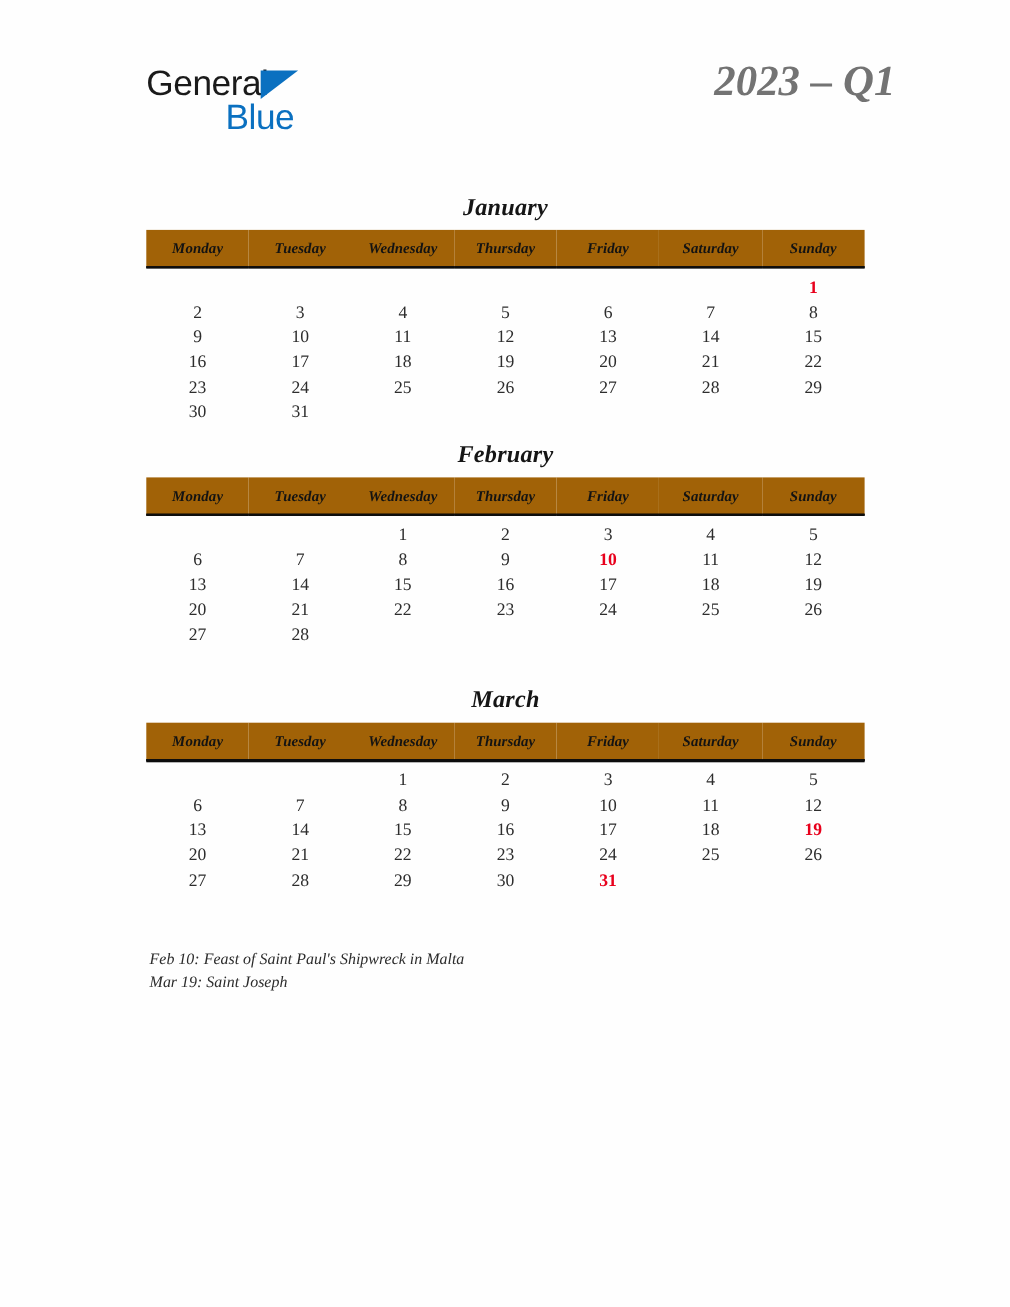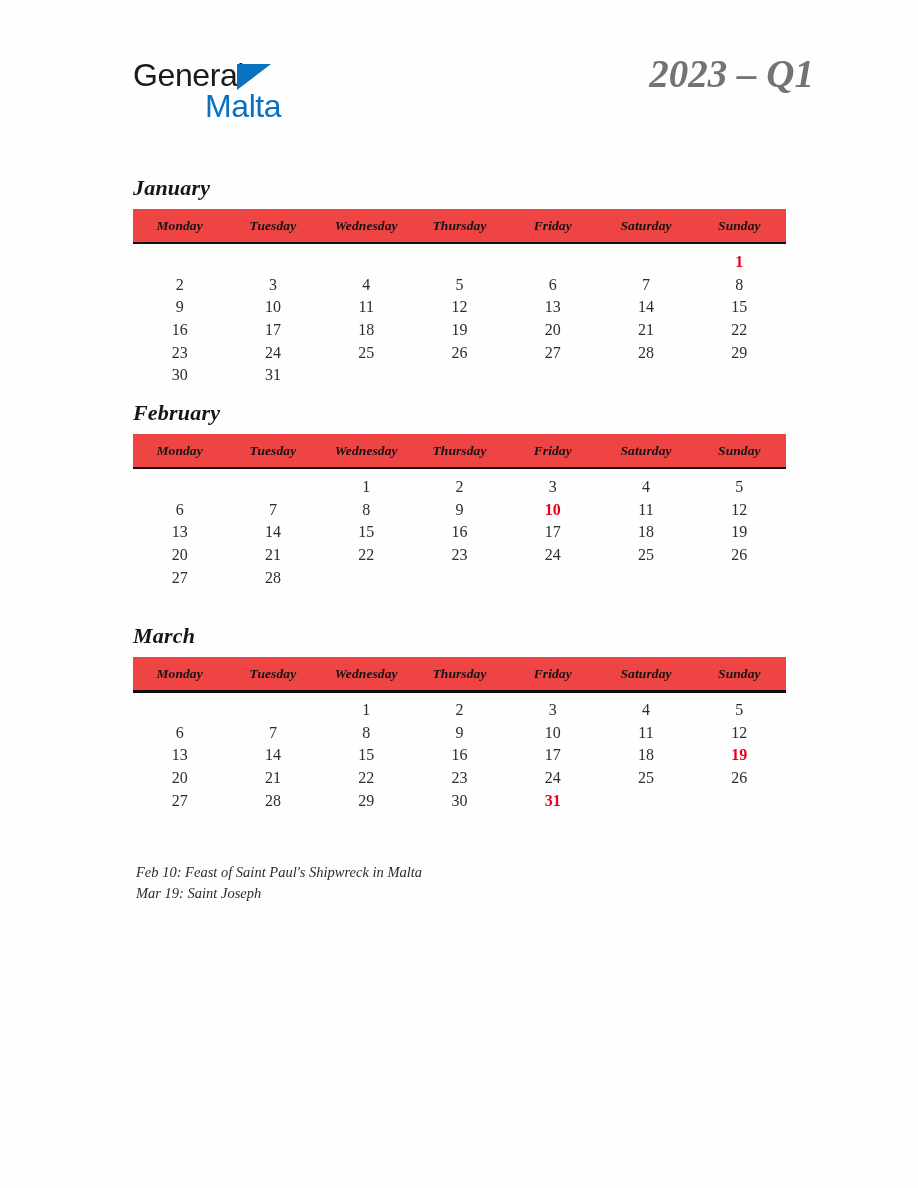--- a/index.html
+++ b/index.html
@@ -102,38 +102,38 @@
   .month-block {
     position: absolute;
     left: 133px;
     width: 653px;
   }
   #month-0 { top: 174px; }
   #month-1 { top: 399px; }
   #month-2 { top: 622px; }
 
   .month-name {
-    text-align: left;
+    text-align: center;
     font-family: "Liberation Serif", "DejaVu Serif", serif;
     font-style: italic;
     font-weight: bold;
     font-size: 22px;
     color: #151515;
     line-height: 28px;
     padding-bottom: 7px;
     letter-spacing: 0.2px;
   }
 
   table.cal {
     width: 653px;
     border-collapse: collapse;
     table-layout: fixed;
   }
   table.cal th {
-    background: #ef4444;
+    background: #a16207;
     font-family: "Liberation Serif", "DejaVu Serif", serif;
     font-style: italic;
     font-weight: bold;
     font-size: 13.5px;
     color: #131313;
     height: 31px;
     text-align: center;
     vertical-align: middle;
     letter-spacing: 0.1px;
     border: none;
@@ -183,21 +183,21 @@
 </head>
 <body>
 
 <div class="page">
 
   <div class="header">
 
     <div class="logo">
       <span class="logo-general">General</span>
       <span class="logo-triangle"></span>
-      <span class="logo-blue">Malta</span>
+      <span class="logo-blue">Blue</span>
     </div>
 
     <div class="title-block">
       <div class="title-main">2023 – Q1</div>
     </div>
 
   </div>
 
   <div class="month-block" id="month-0">
       <div class="month-name">January</div>

